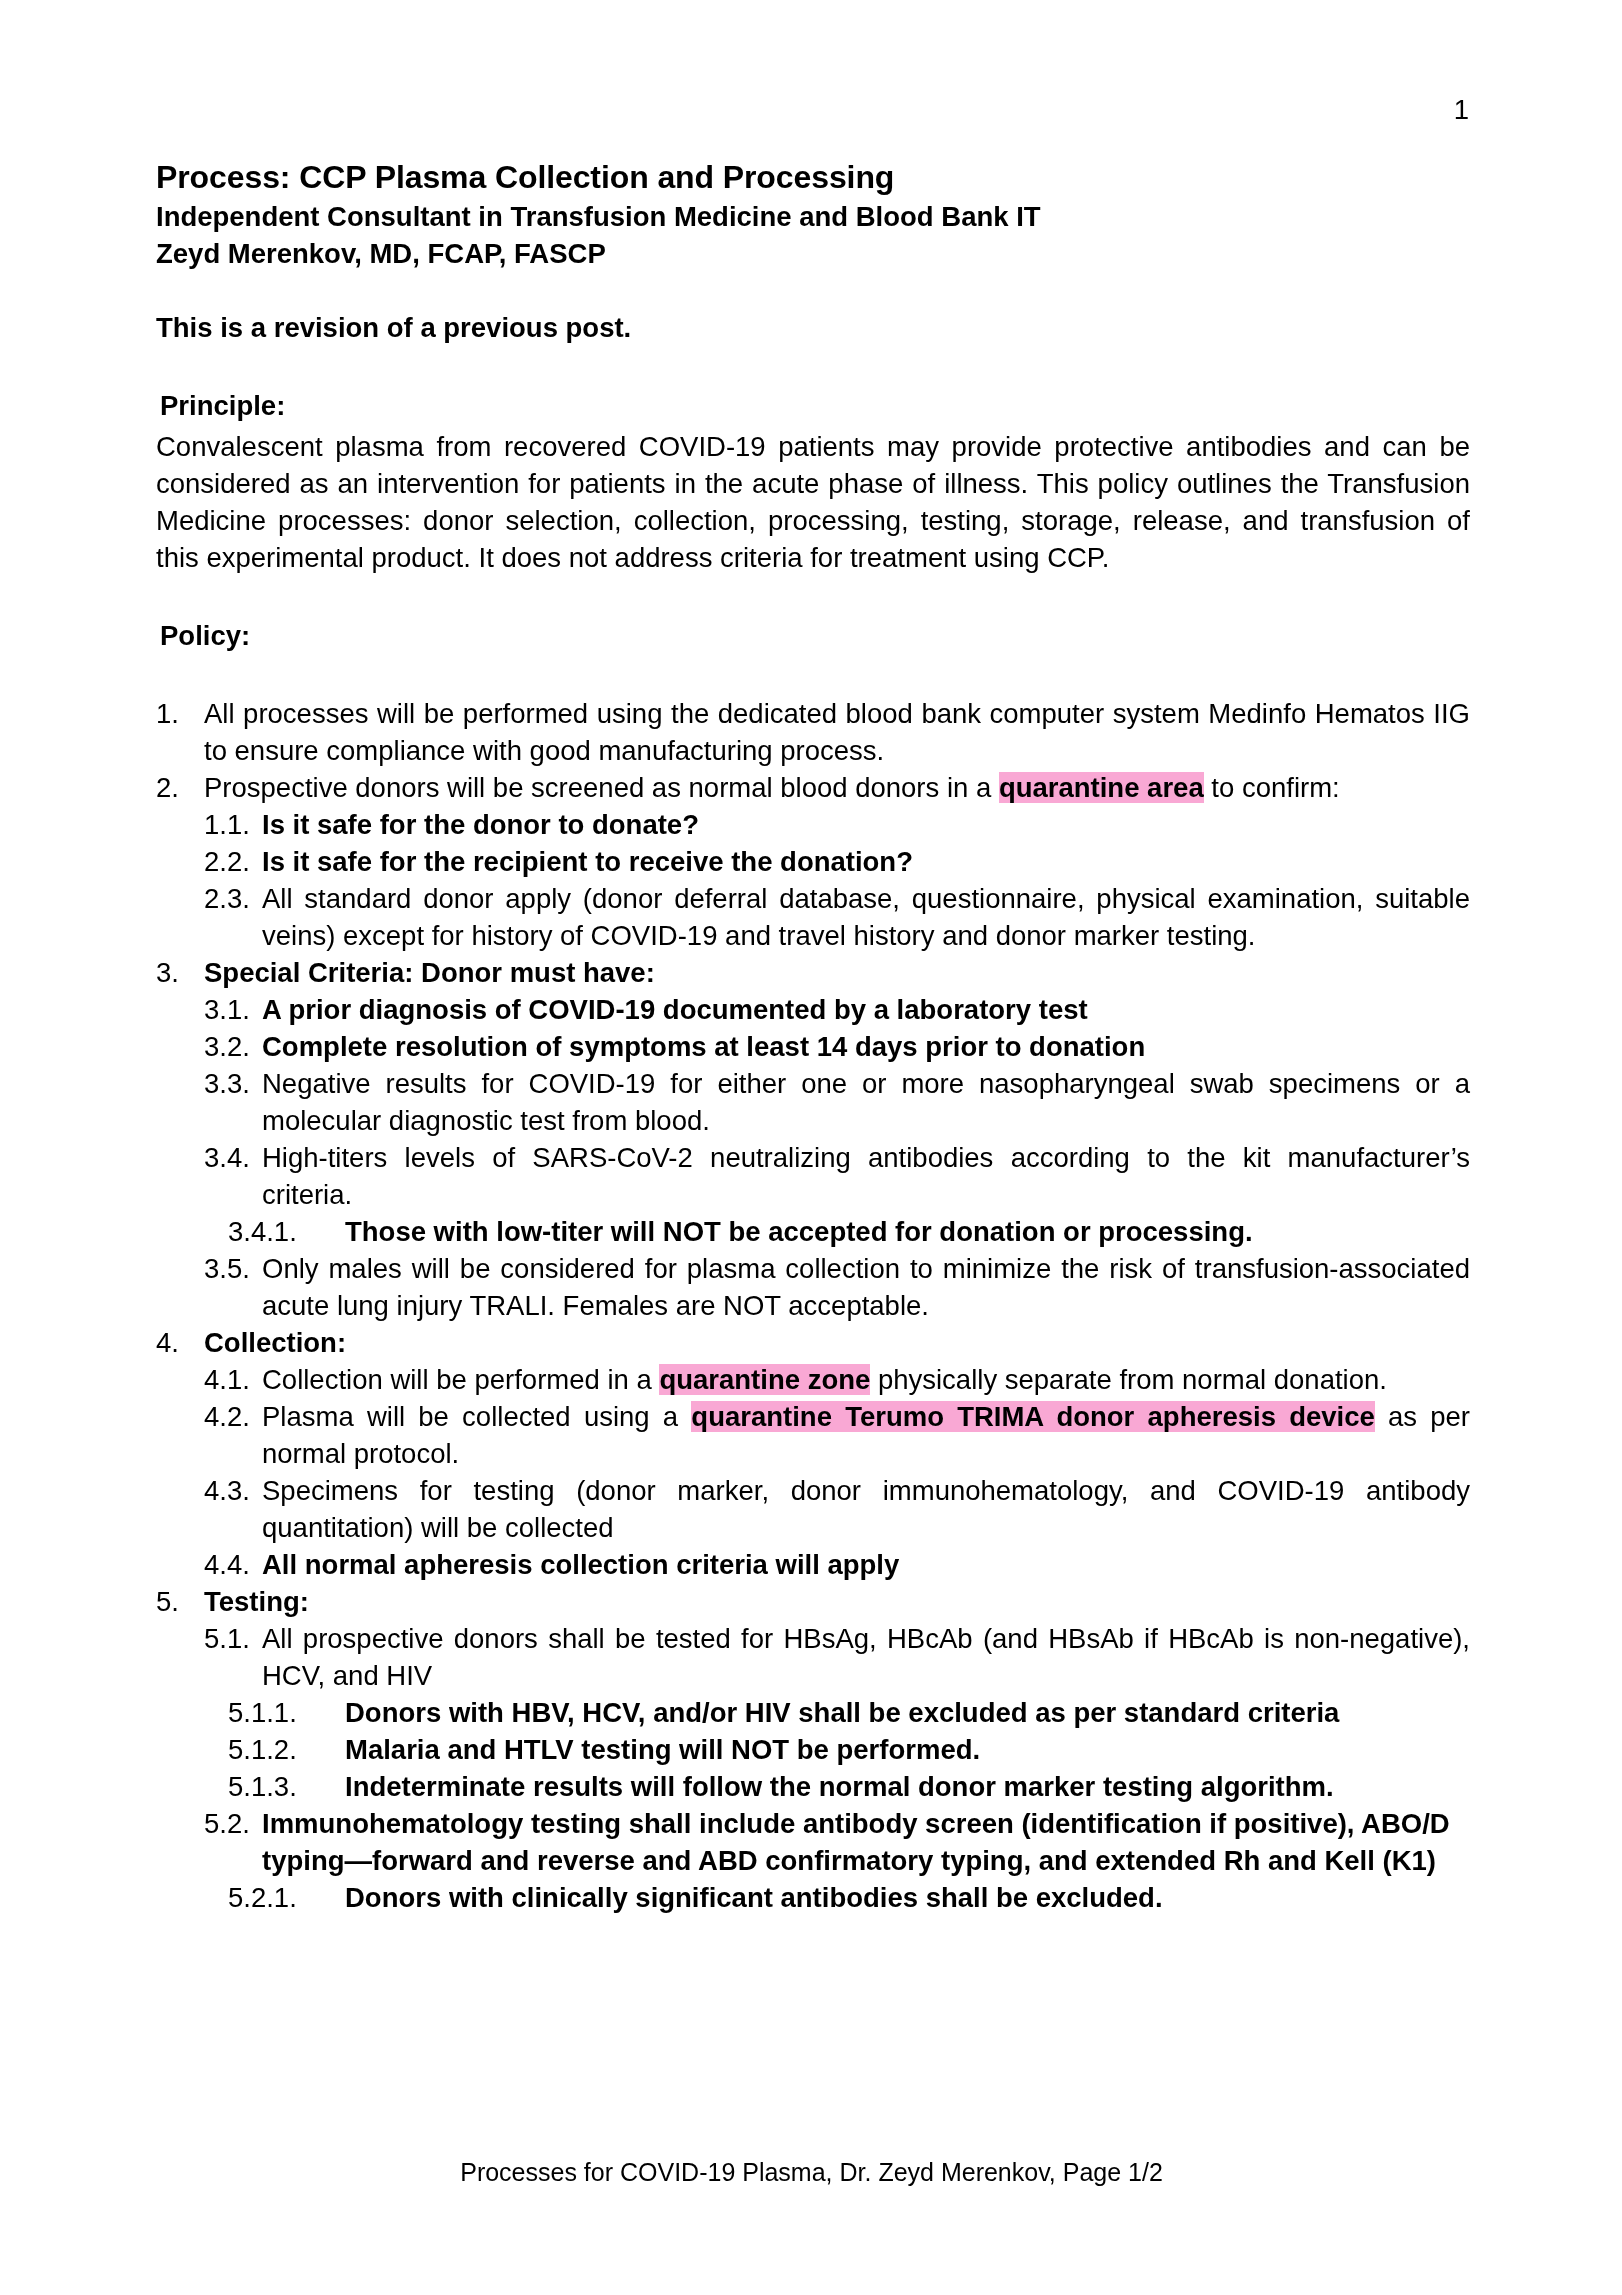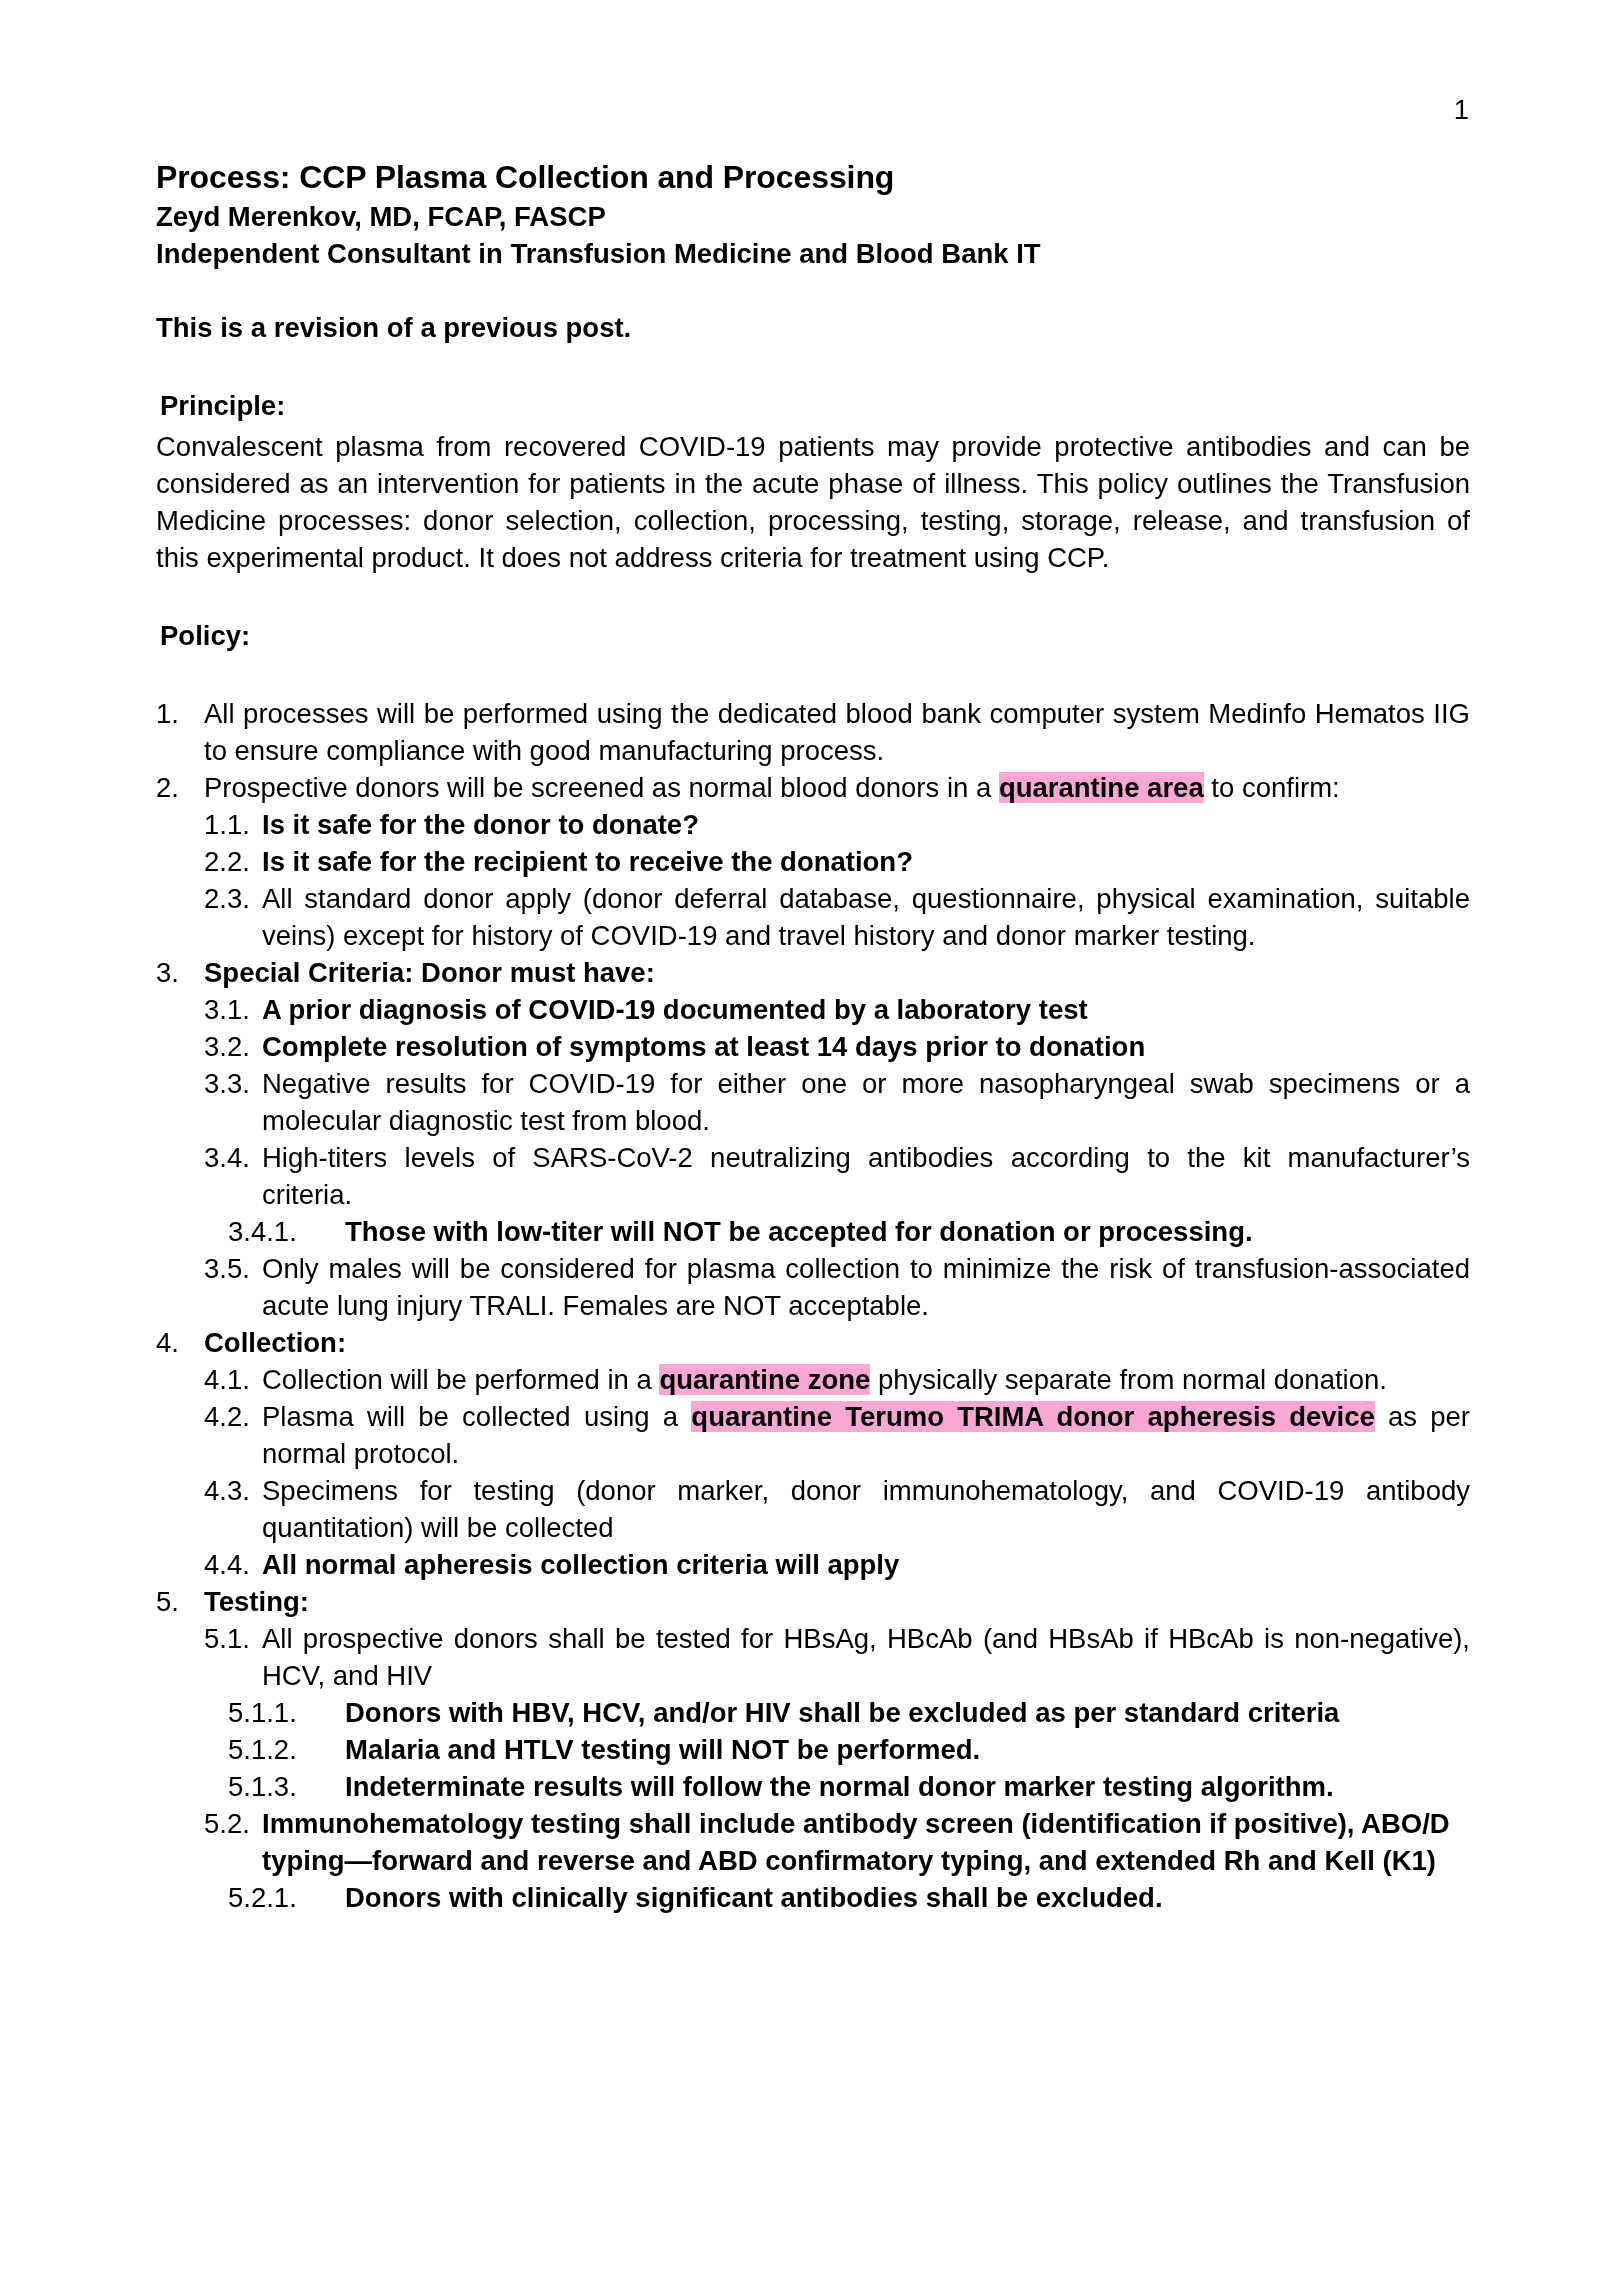--- a/index.html
+++ b/index.html
@@ -128,22 +128,22 @@
 </head>
 <body>
 
 <div class="page">
 
   <div class="page-number">1</div>
 
   <div class="content">
 
     <div class="doc-title">Process:  CCP Plasma Collection and Processing</div>
+    <div class="doc-byline">Independent Consultant in Transfusion Medicine and Blood Bank IT</div>
     <div class="doc-byline">Zeyd Merenkov, MD, FCAP, FASCP</div>
-    <div class="doc-byline">Independent Consultant in Transfusion Medicine and Blood Bank IT</div>
 
     <div class="spacer-line"></div>
 
     <div class="bold-line">This is a revision of a previous post.</div>
 
     <div class="spacer-line"></div>
 
     <div class="section-head">Principle:</div>
     <div class="body-par">Convalescent plasma from recovered COVID-19 patients may provide protective antibodies and can be considered as an intervention for patients in the acute phase of illness.  This policy outlines the Transfusion Medicine processes:  donor selection, collection, processing, testing, storage, release, and transfusion of this experimental product.  It does not address criteria for treatment using CCP.</div>
 
@@ -256,15 +256,16 @@
       <span class="marker">5.2.</span>
       <span class="txt nojust">Immunohematology testing shall include antibody screen (identification if positive), ABO/D typing—forward and reverse and ABD confirmatory typing, and extended Rh and Kell (K1)</span>
     </div>
     <div class="li lvl3">
       <span class="marker">5.2.1.</span>
       <span class="txt nojust">Donors with clinically significant antibodies shall be excluded.</span>
     </div>
 
   </div>
 
+  <div class="footer">Processes for COVID-19 Plasma, Dr. Zeyd Merenkov, Page 1/2</div>
 
 </div>
 
 
 </body></html>

